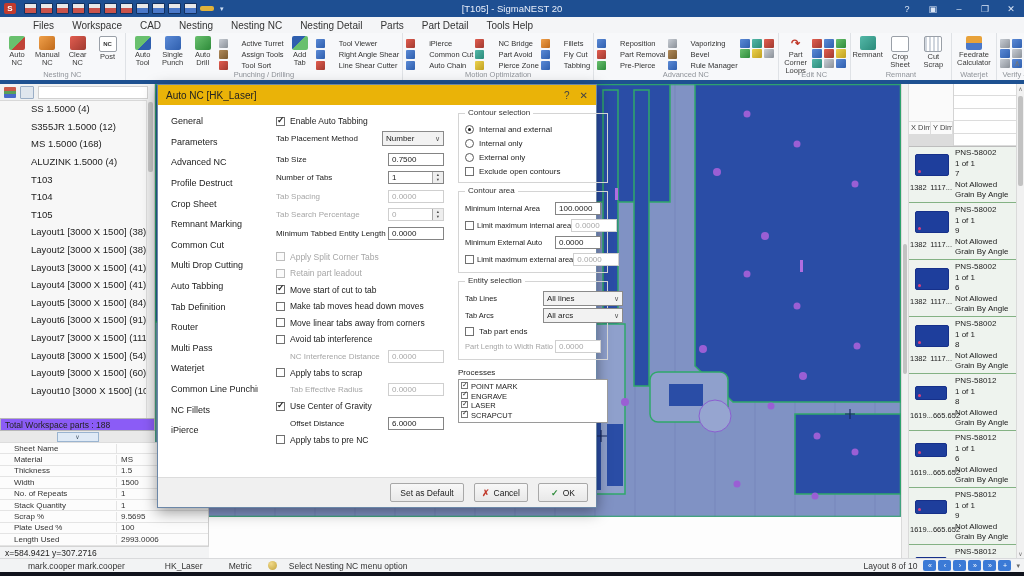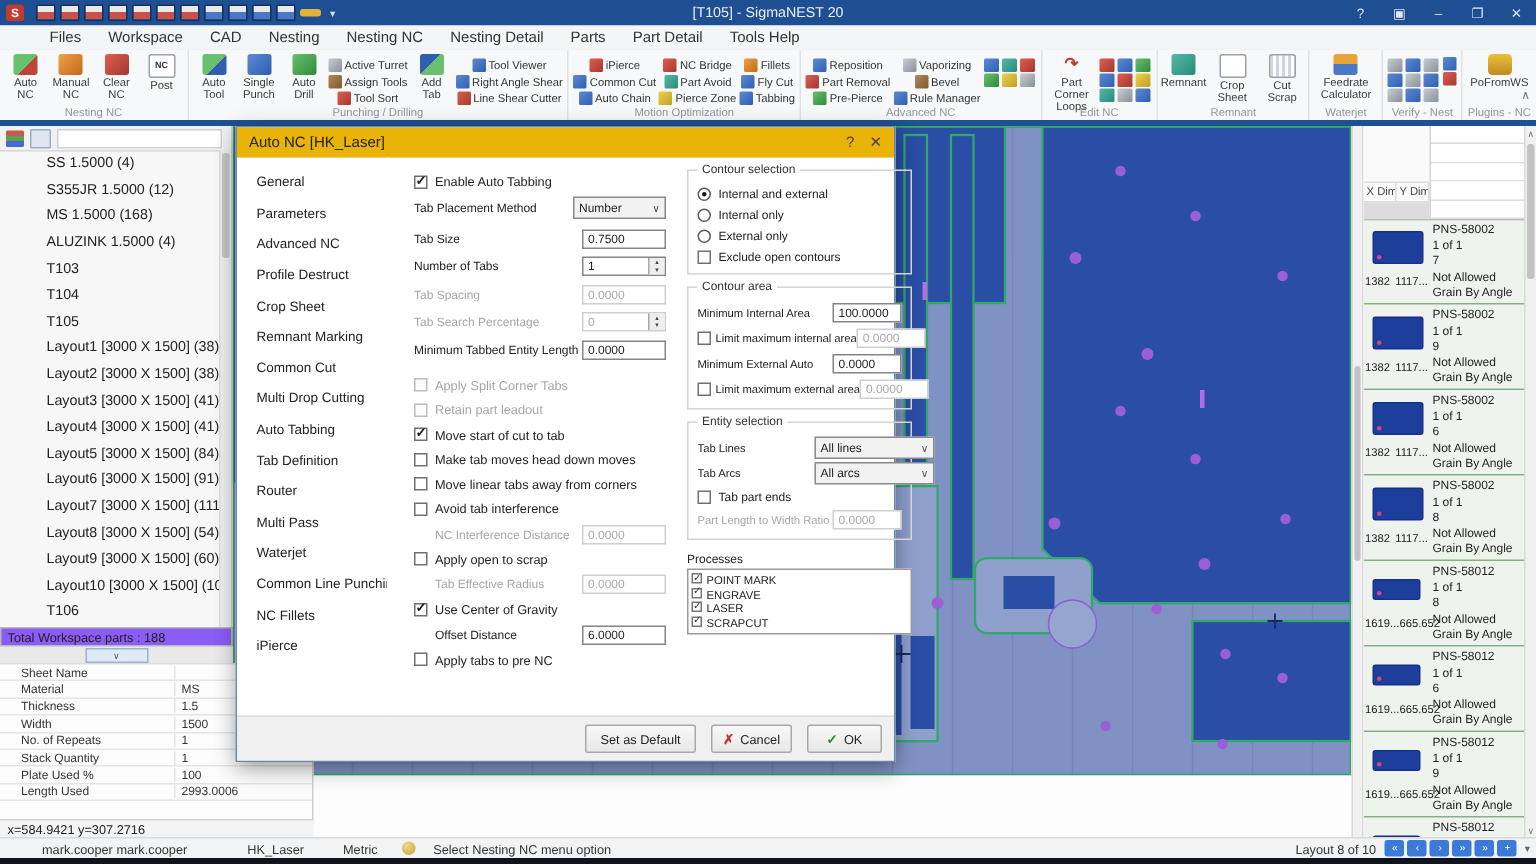--- a/index.html
+++ b/index.html
@@ -21,21 +21,21 @@
   .menubar{position:absolute;left:0;top:17px;width:1024px;height:16px;background:#f4f5f7;border-bottom:1px solid #e1e3e7;display:flex;font-size:10px;color:#333;padding-left:24px;}
   .mitem{padding:0 9px;display:flex;align-items:center;white-space:nowrap;}
   
   .ribbon{position:absolute;left:0;top:33px;width:1024px;height:47px;background:#f7f8fa;border-bottom:1px solid #e3e5e9;display:flex;overflow:hidden;}
   .rgroup{position:relative;display:flex;align-items:flex-start;gap:2px;padding:2px 3px 11px 3px;border-right:1px solid #dfe2e6;box-sizing:border-box;height:100%;}
   .rg-label{position:absolute;left:0;right:0;bottom:1px;text-align:center;font-size:7.5px;color:#90949a;white-space:nowrap;overflow:hidden;}
   .bigrow{display:flex;gap:2px;}
   .bigbtn{min-width:24px;max-width:50px;padding:1px 2px;display:flex;flex-direction:column;align-items:center;text-align:center;font-size:7.5px;line-height:8px;color:#3a3a3a;}
   .bicon{width:16px;height:14px;border-radius:2px;margin-bottom:1px;flex:none;display:flex;align-items:center;justify-content:center;font-size:6px;font-weight:bold;color:#333;}
   .stack{display:flex;flex-direction:column;gap:1px;padding-top:3px;}
-  .sbtn{display:flex;align-items:center;gap:2px;font-size:7.5px;height:10px;color:#333;white-space:nowrap;justify-content:center;}
+  .sbtn{display:flex;align-items:center;gap:14px;font-size:7.5px;height:10px;color:#333;white-space:nowrap;}
   .sic{width:9px;height:9px;border-radius:1px;flex:none;}
   .igrid{display:grid;grid-template-columns:repeat(3,11px);gap:1px;padding-top:4px;}
   .gi{width:10px;height:9px;border-radius:1px;}
   .i-grnred{background:linear-gradient(135deg,#69c06e 55%,#c04438 55%);}
   .i-red{background:linear-gradient(135deg,#e25d50,#a03a30);}
   .i-green{background:linear-gradient(135deg,#69c06e,#2e8b3a);}
   .i-blue{background:linear-gradient(135deg,#5b8ad6,#2f5fae);}
   .i-orange{background:linear-gradient(135deg,#f0a04a,#c06a1a);}
   .i-teal{background:linear-gradient(135deg,#54b8a8,#2a8a7a);}
   .i-gray{background:linear-gradient(135deg,#c8cdd4,#8a9098);}
@@ -643,25 +643,20 @@
         <div class="titem">
           <span class="tarr"></span>
           <span class="tico"></span>
           <span class="tlabel">Layout9 [3000 X 1500]  (60)</span>
         </div>
         <div class="titem">
           <span class="tarr"></span>
           <span class="tico"></span>
           <span class="tlabel">Layout10 [3000 X 1500]  (101)</span>
         </div>
-        <div class="titem">
-          <span class="tarr"></span>
-          <span class="tico"></span>
-          <span class="tlabel">T106</span>
-        </div>
       </div>
     <div class="tree-scroll">
         <span class="thumbv"></span>
       </div>
   </div>
   <div class="totalbar">
       <span>Total Workspace parts : 188</span>
     </div>
   <div class="splitrow">
       <span class="splitbox">∨</span>
@@ -684,20 +679,24 @@
         <span class="pname">Width</span>
         <span class="pval">1500</span>
       </div>
       <div class="prow">
         <span class="pname">No. of Repeats</span>
         <span class="pval">1</span>
       </div>
       <div class="prow">
         <span class="pname">Stack Quantity</span>
         <span class="pval">1</span>
+      </div>
+      <div class="prow">
+        <span class="pname">Scrap %</span>
+        <span class="pval">9.5695</span>
       </div>
       <div class="prow">
         <span class="pname">Plate Used %</span>
         <span class="pval">100</span>
       </div>
       <div class="prow">
         <span class="pname">Length Used</span>
         <span class="pval">2993.0006</span>
       </div>
     </div>
@@ -1017,21 +1016,21 @@
             <span>Avoid tab interference</span>
           </div>
         <div class="srow dis">
             <span class="flabel">NC Interference Distance</span>
             <span class="tin dis">
               <span>0.0000</span>
             </span>
           </div>
         <div class="crow">
             <span class="cb"></span>
-            <span>Apply open to scrap</span>
+            <span>Apply tabs to scrap</span>
           </div>
         <div class="srow dis">
             <span class="flabel">Tab Effective Radius</span>
             <span class="tin dis">
               <span>0.0000</span>
             </span>
           </div>
         <div class="crow">
             <span class="cb ck"></span>
             <span>Use Center of Gravity</span>

